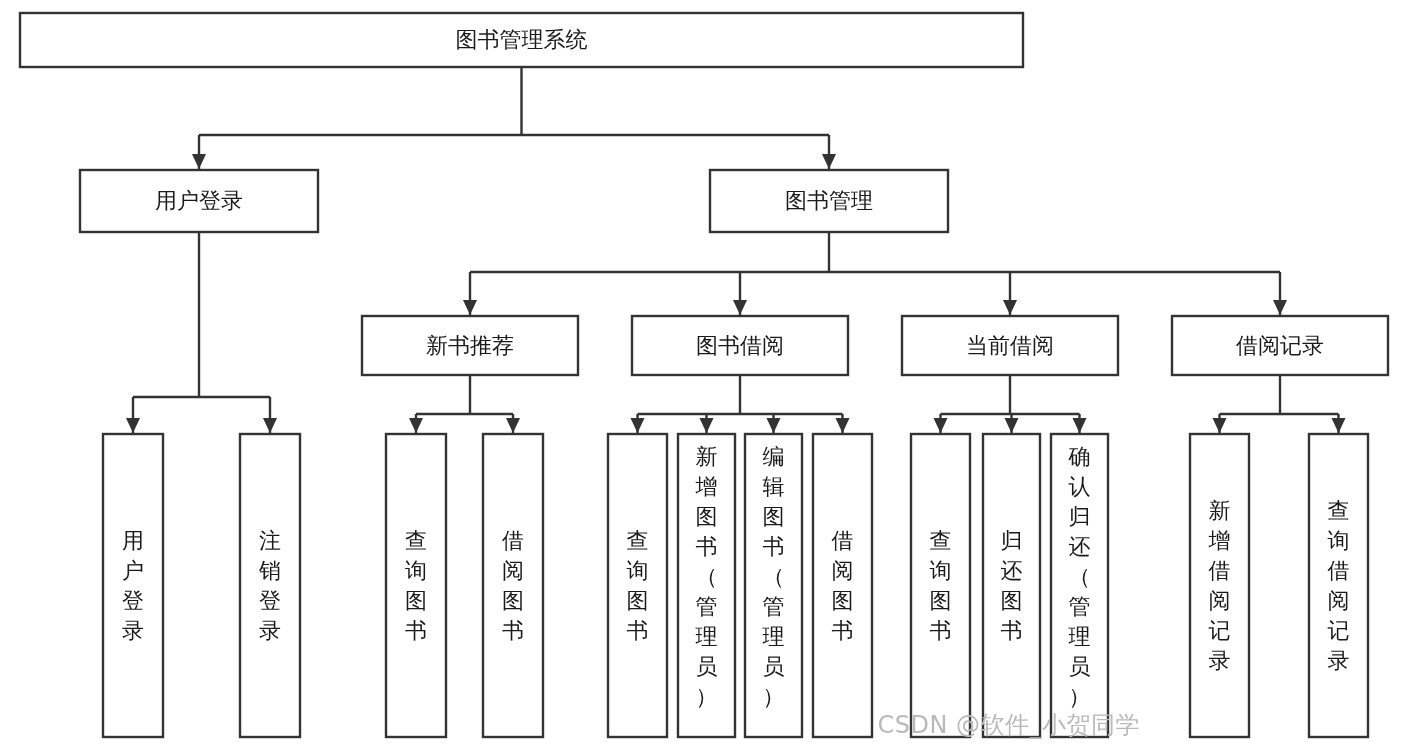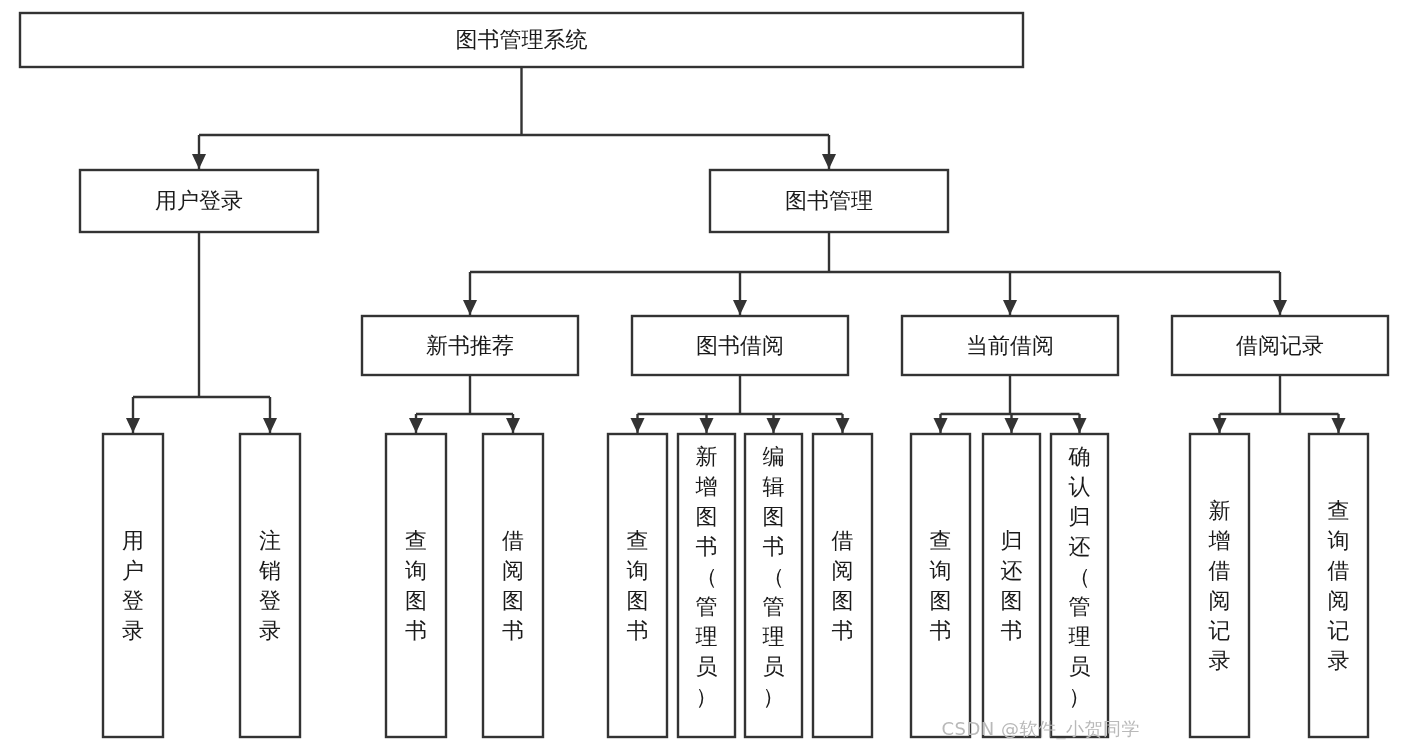--- a/index.html
+++ b/index.html
@@ -61,21 +61,21 @@
     line-height: 30px;
     color: #1a1a1a;
     text-align: center;
     white-space: pre;
   }
   .watermark {
     position: absolute;
     right: 8px;
     bottom: 6px;
     font-family: "DejaVu Sans", "Liberation Sans", sans-serif;
-    font-size: 18px;
+    font-size: 24px;
     color: #b9b9b9;
     letter-spacing: 0.5px;
     white-space: nowrap;
     pointer-events: none;
   }
 </style>
 </head>
 <body>
 
 <div id="diagram-root">

